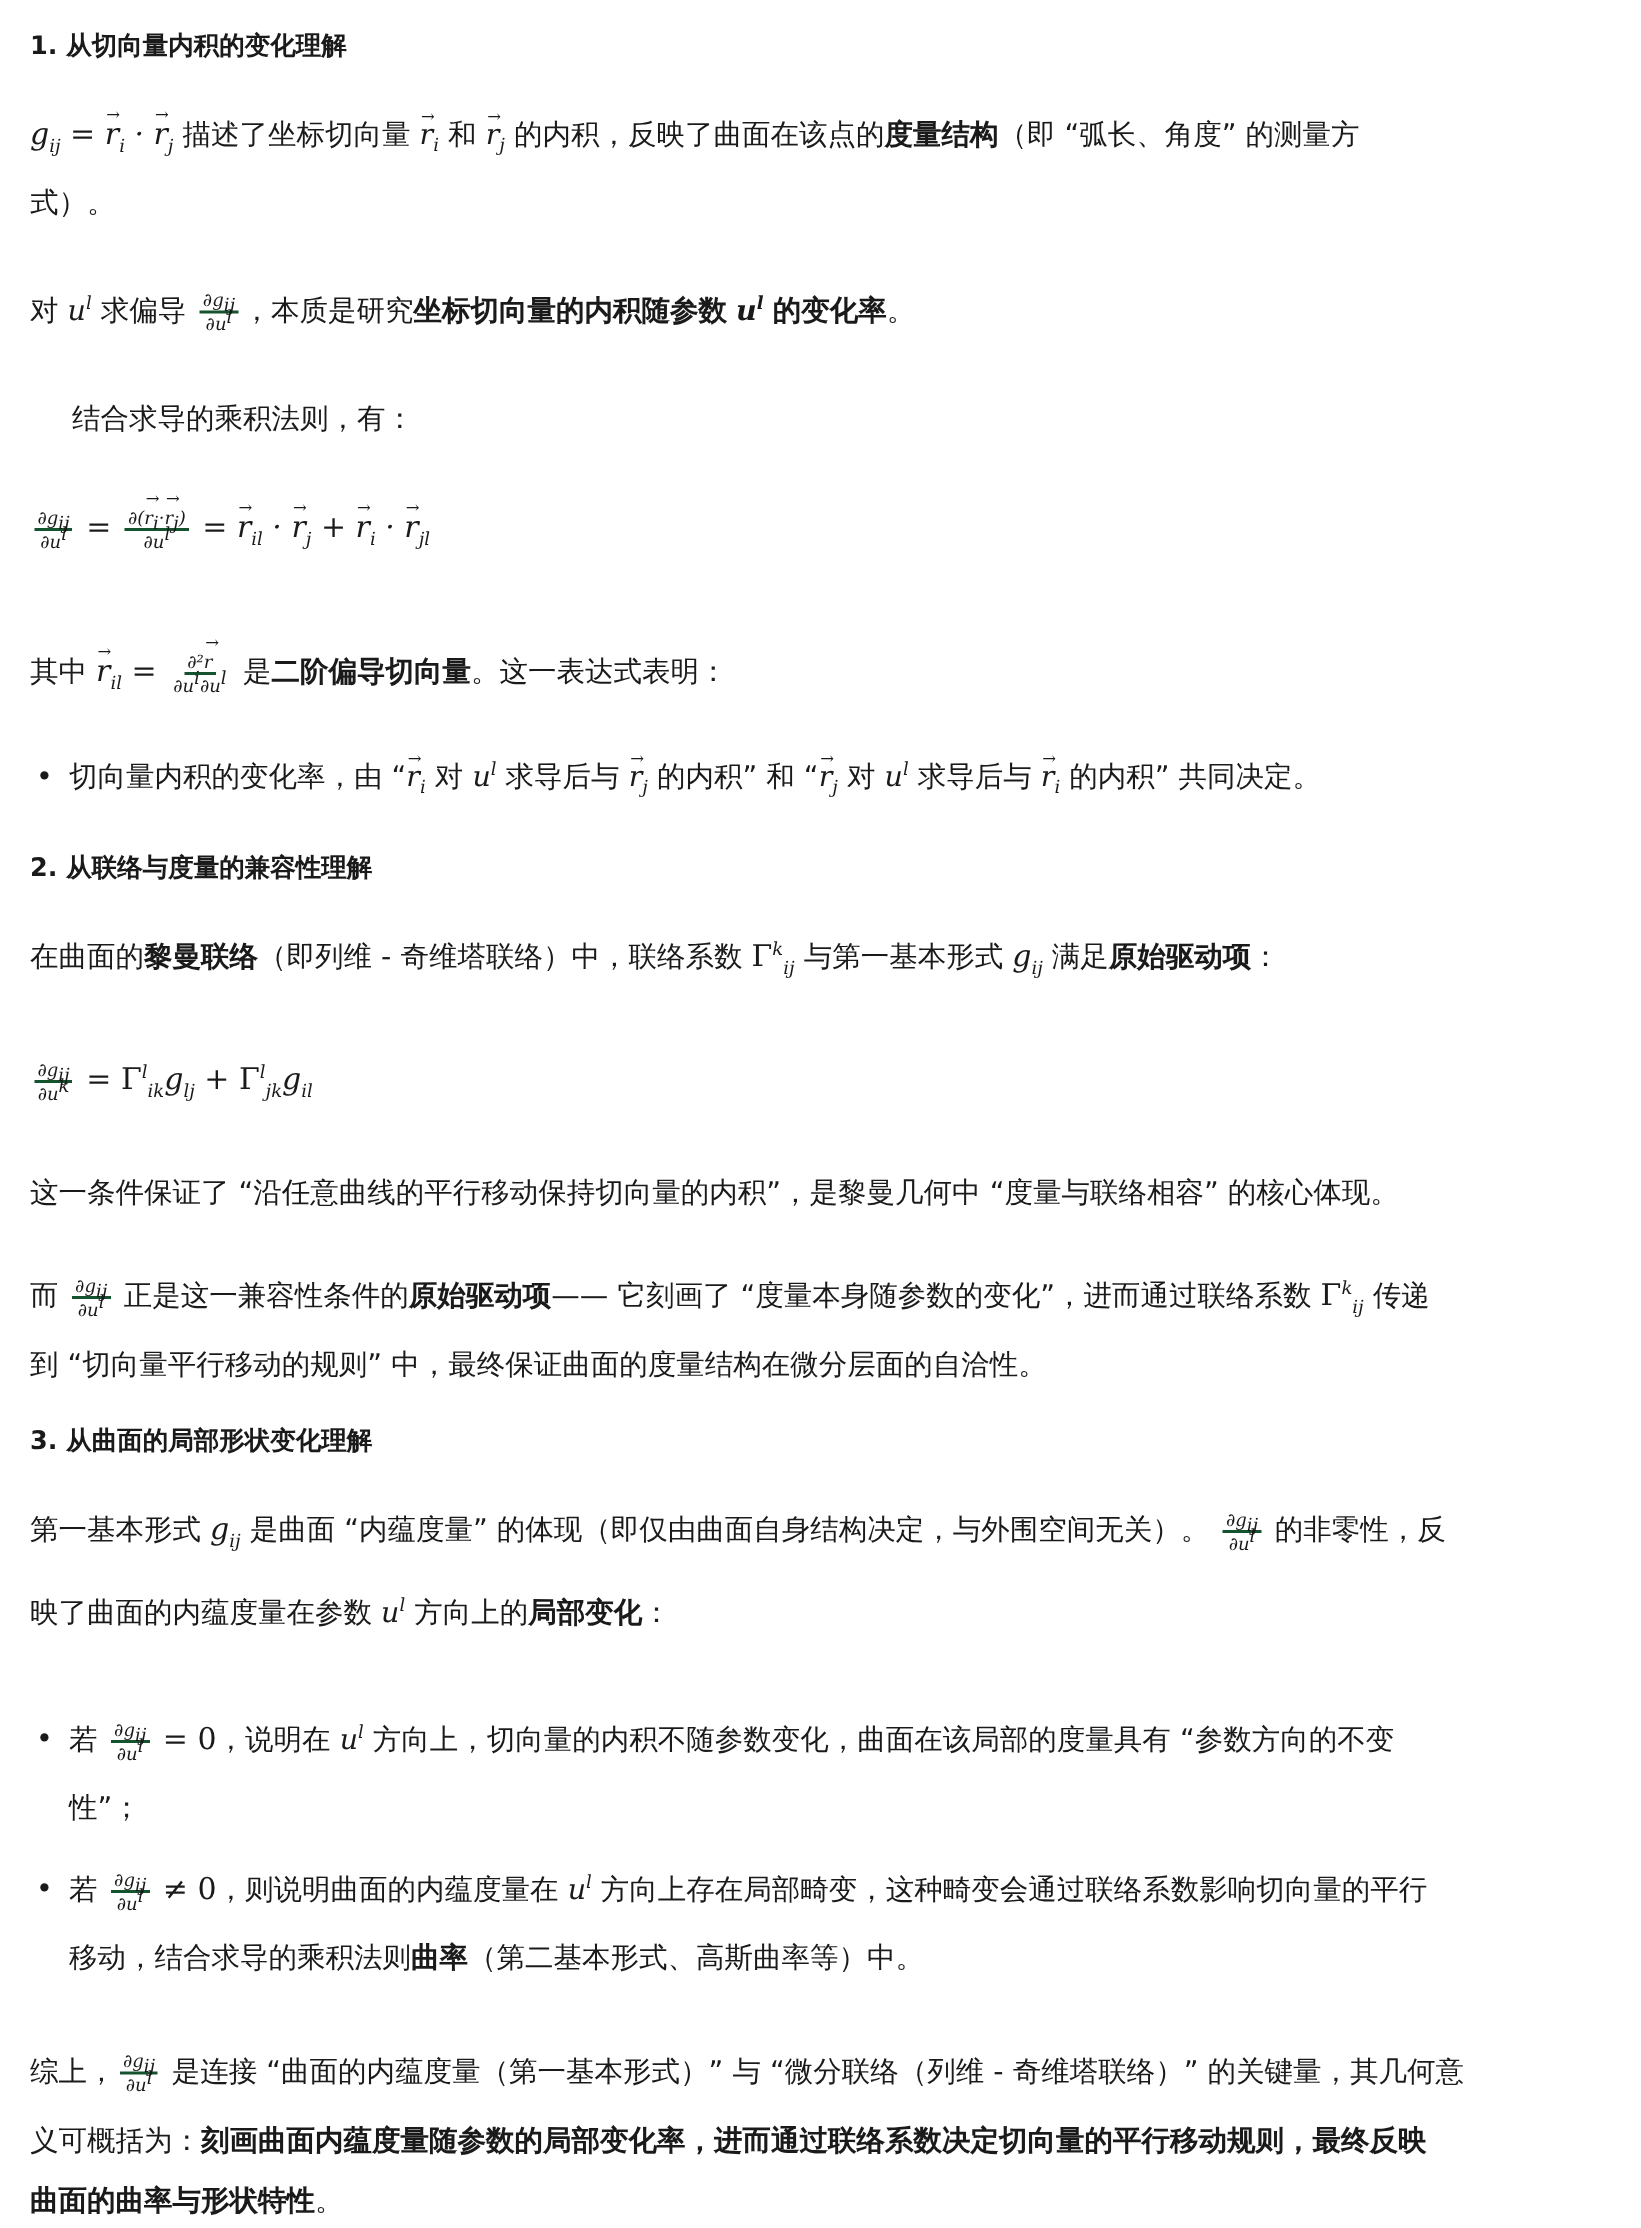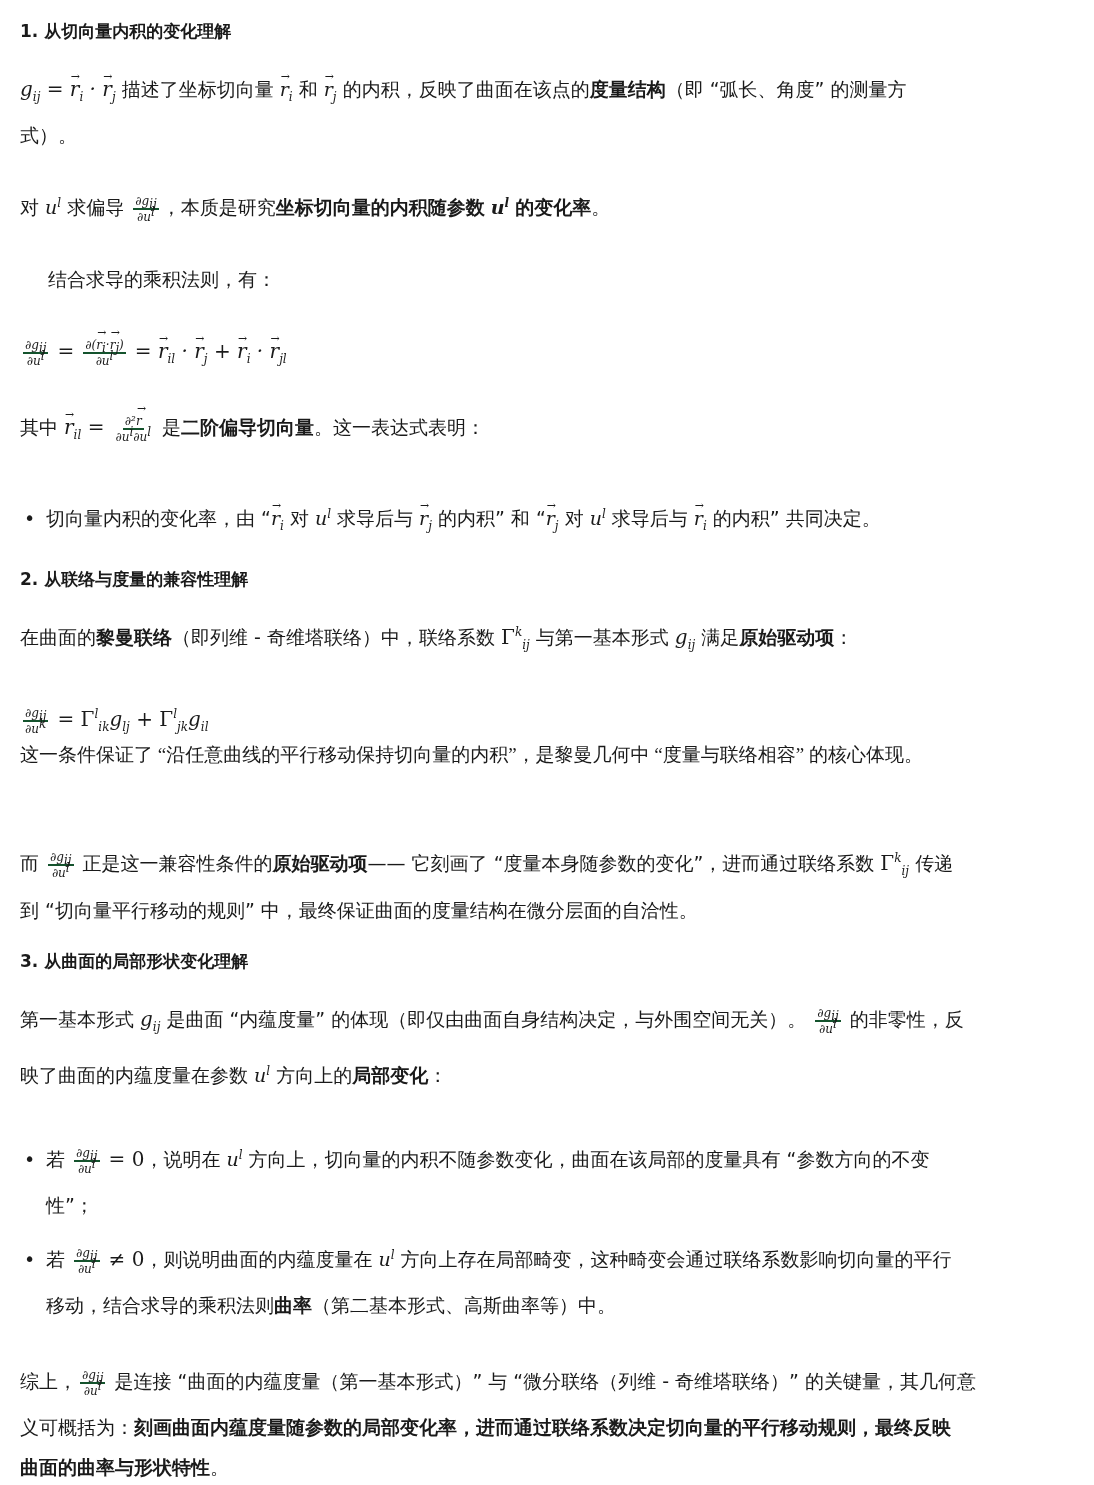--- a/index.html
+++ b/index.html
@@ -63,21 +63,21 @@
         <span class="den">∂u<sup>l</sup></span>
       </span>
     <span class="mu eq">=</span>
     <span class="frac">
         <span class="num">∂(<span class="vec">r</span><sub>i</sub>·<span class="vec">r</span><sub>j</sub>)</span>
         <span class="den">∂u<sup>l</sup></span>
       </span>
     <span class="m eq">= <span class="vec">r</span><sub>il</sub> · <span class="vec">r</span><sub>j</sub> + <span class="vec">r</span><sub>i</sub> · <span class="vec">r</span><sub>jl</sub></span>
   </div>
 
-  <div class="blk" style="top:404px;">
+  <div class="blk" style="top:424px;">
     <span>其中</span>
     <span class="m eq"><span class="vec">r</span><sub>il</sub> =</span>
     <span class="frac">
         <span class="num">∂²<span class="vec">r</span></span>
         <span class="den">∂u<sup>i</sup>∂u<sup>l</sup></span>
       </span>
     <span>是</span><b>二阶偏导切向量</b><span>。这一表达式表明：</span>
   </div>
 
   <div class="li" style="top:495px;">
@@ -106,21 +106,21 @@
   </div>
 
   <div class="blk" style="top:696px;">
     <span class="frac">
         <span class="num">∂g<sub>ij</sub></span>
         <span class="den">∂u<sup>k</sup></span>
       </span>
     <span class="mu eq">= Γ<sup class="m">l</sup><sub class="m">ik</sub><span class="m">g<sub>lj</sub></span> + Γ<sup class="m">l</sup><sub class="m">jk</sub><span class="m">g<sub>il</sub></span></span>
   </div>
 
-  <div class="blk" style="top:732px;font-family:Liberation Serif, serif;">这一条件保证了 “沿任意曲线的平行移动保持切向量的内积”，是黎曼几何中 “度量与联络相容” 的核心体现。</div>
+  <div class="blk" style="top:772px;">这一条件保证了 “沿任意曲线的平行移动保持切向量的内积”，是黎曼几何中 “度量与联络相容” 的核心体现。</div>
 
   <div class="blk" style="top:840px;">
     <span>而</span>
     <span class="frac">
         <span class="num">∂g<sub>ij</sub></span>
         <span class="den">∂u<sup>l</sup></span>
       </span>
     <span>正是这一兼容性条件的</span><b>原始驱动项</b><span>—— 它刻画了 “度量本身随参数的变化”，进而通过联络系数</span>
     <span class="mu eq">Γ<sup class="m">k</sup><sub class="m">ij</sub></span>
     <span>传递</span>

